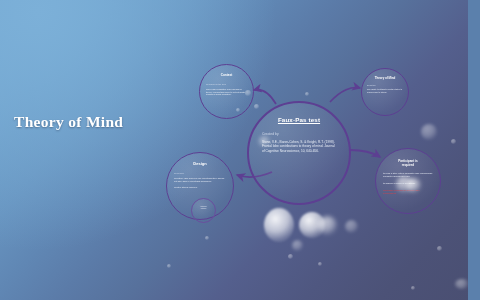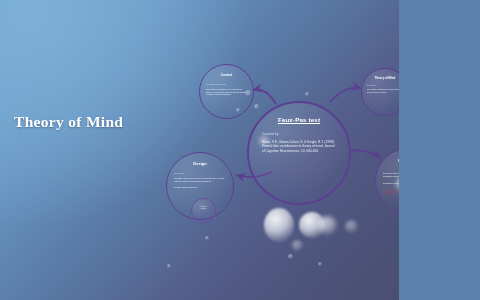--- a/index.html
+++ b/index.html
@@ -2,21 +2,21 @@
 <html><head>
 <meta charset="utf-8">
 <style>
   html,body{margin:0;padding:0;}
   body{
     width:480px;height:300px;overflow:hidden;
     font-family:"Liberation Sans",sans-serif;
     background:#5b80ac;
   }
   #canvas{
-    position:relative;width:399px;height:300px;overflow:hidden;
+    position:relative;width:468px;height:300px;overflow:hidden;
     background:
       radial-gradient(circle at 8% 4%, #7cb0d8 0%, rgba(124,176,216,0) 46%),
       linear-gradient(133deg,
         #73a8d2 0%,
         #6d9fca 14%,
         #6794c0 26%,
         #6087b4 36%,
         #5b7ba8 45%,
         #57719c 54%,
         #545f8d 66%,

